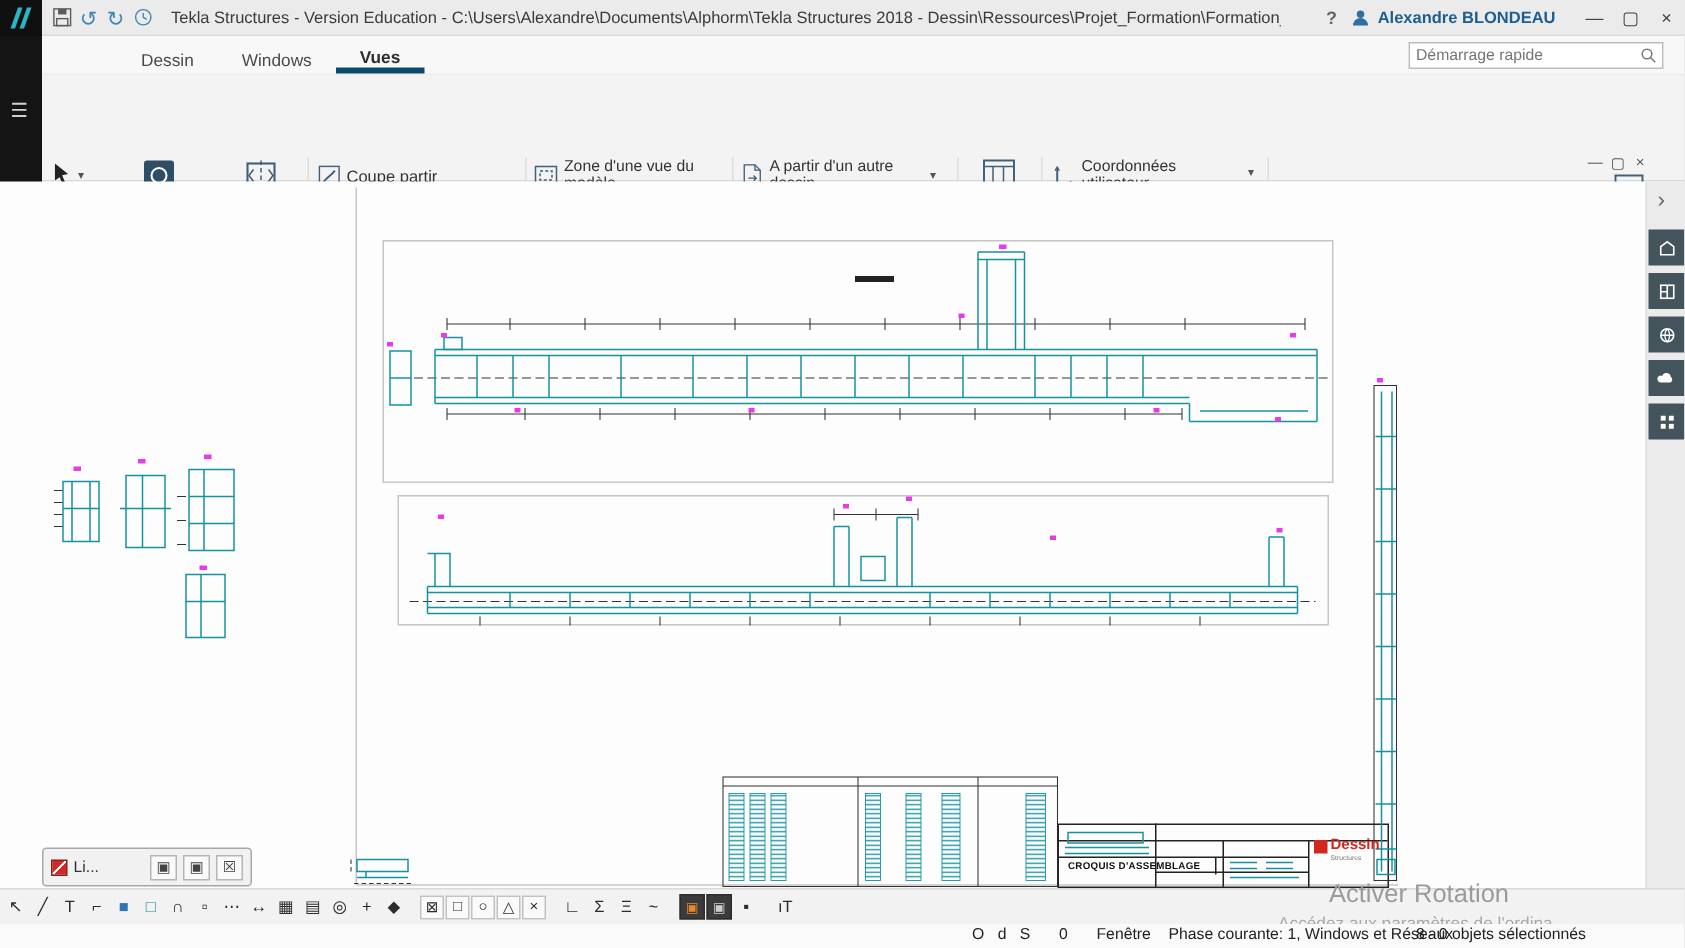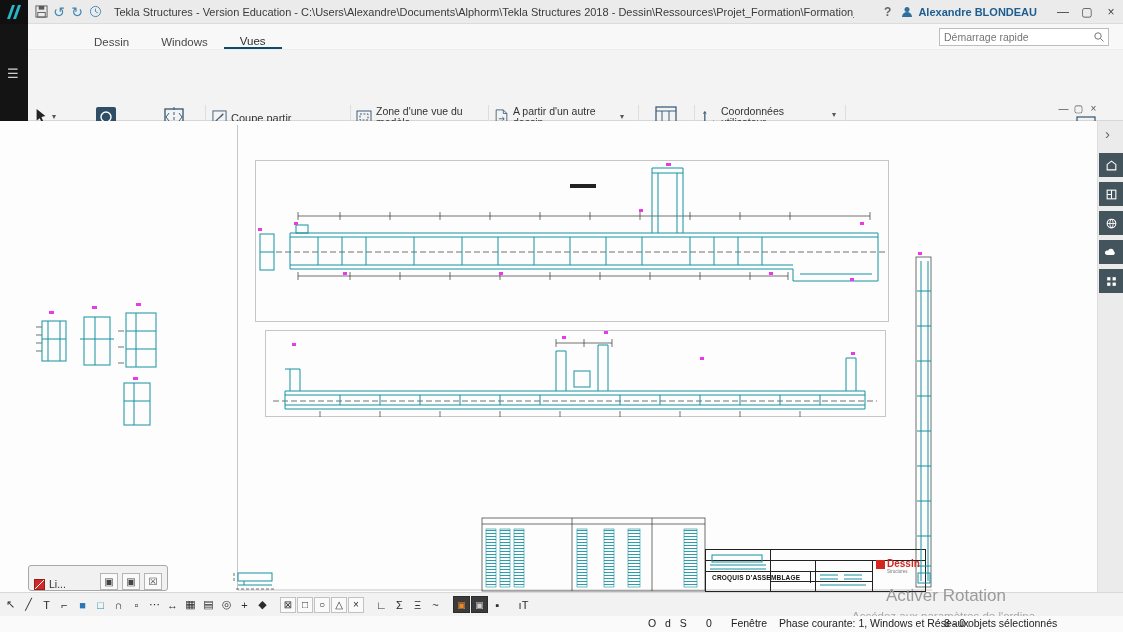--- a/index.html
+++ b/index.html
@@ -22,21 +22,21 @@
   .tb-user{display:flex;align-items:center;gap:5px;font-size:11px;color:#1d5d8f;font-weight:bold;
            padding-right:14px}
   .winbtn{width:24px;height:24px;display:inline-flex;align-items:center;justify-content:center;
           font-size:12px;color:#444}
 
   
   .menubar{position:absolute;left:0;top:24px;width:1123px;height:26px;background:#f8f8f8;
            display:flex;align-items:flex-end;border-bottom:1px solid #ececec}
   .tabs{display:flex;margin-left:78px}
   .tab{padding:0 16px;display:flex;align-items:center;font-size:11.5px;color:#4a4a4a;cursor:default}
-  .tab.active{color:#2e2e2e;border-bottom:2px solid #0c4a6e;font-weight:normal}
+  .tab.active{color:#2e2e2e;border-bottom:4px solid #0c4a6e;font-weight:bold}
   .searchbox{position:absolute;right:14px;top:4px;width:170px;height:18px;background:#fff;
              border:1px solid #bdbdbd;display:flex;align-items:center}
   .searchbox input{flex:1;border:none;outline:none;font-size:10.5px;padding:0 4px;background:transparent;
                    font-family:"Liberation Sans",sans-serif;color:#444}
   .left-strip{position:absolute;left:0;top:24px;width:28px;height:97px;background:#141414;z-index:4}
   .hamburger{position:absolute;left:7px;top:42px;color:#cfcfcf;font-size:13px}
 
   
   .ribbon{position:absolute;left:0;top:50px;width:1123px;height:71px;background:#f3f3f3;
           border-bottom:1px solid #d7d7d7}
@@ -62,21 +62,21 @@
   
   .tb-title{position:absolute;left:712px;top:453px;font-size:6.5px;font-weight:bold;color:#111;
             letter-spacing:.2px}
   .tekla-logo{position:absolute;left:876px;top:438px;display:flex;align-items:flex-start;gap:2px}
   .tekla-flag{width:9px;height:9px;background:#d3261f;margin-top:1px}
   .tekla-word{font-size:10px;font-weight:bold;color:#d3261f;line-height:10px}
   .tekla-sub{font-size:4.5px;color:#777;line-height:5px}
 
   
   .palette{position:absolute;left:28px;top:444px;width:140px;height:26px;background:#f1f1f1;
-           border:1px solid #a8a8a8;border-radius:3px;display:flex;align-items:flex-end;gap:4px;
+           border:1px solid #a8a8a8;border-radius:3px;display:flex;align-items:center;gap:4px;
            padding:0 5px;z-index:3}
   .pal-red{width:11px;height:11px;background:linear-gradient(135deg,#cf2a27 45%,#fff 45%,#fff 55%,#cf2a27 55%);
            border:1px solid #8c1f1d}
   .pal-label{font-size:10.5px;color:#333}
   .pal-btn{width:18px;height:17px;border:1px solid #b5b5b5;background:#fafafa;display:inline-flex;
            align-items:center;justify-content:center;font-size:10px;color:#444}
 
   
   .drawbar{position:absolute;left:0;top:592px;width:1123px;height:24px;background:#f2f2f2;
            border-top:1px solid #d9d9d9;display:flex;align-items:center;padding-left:2px}

